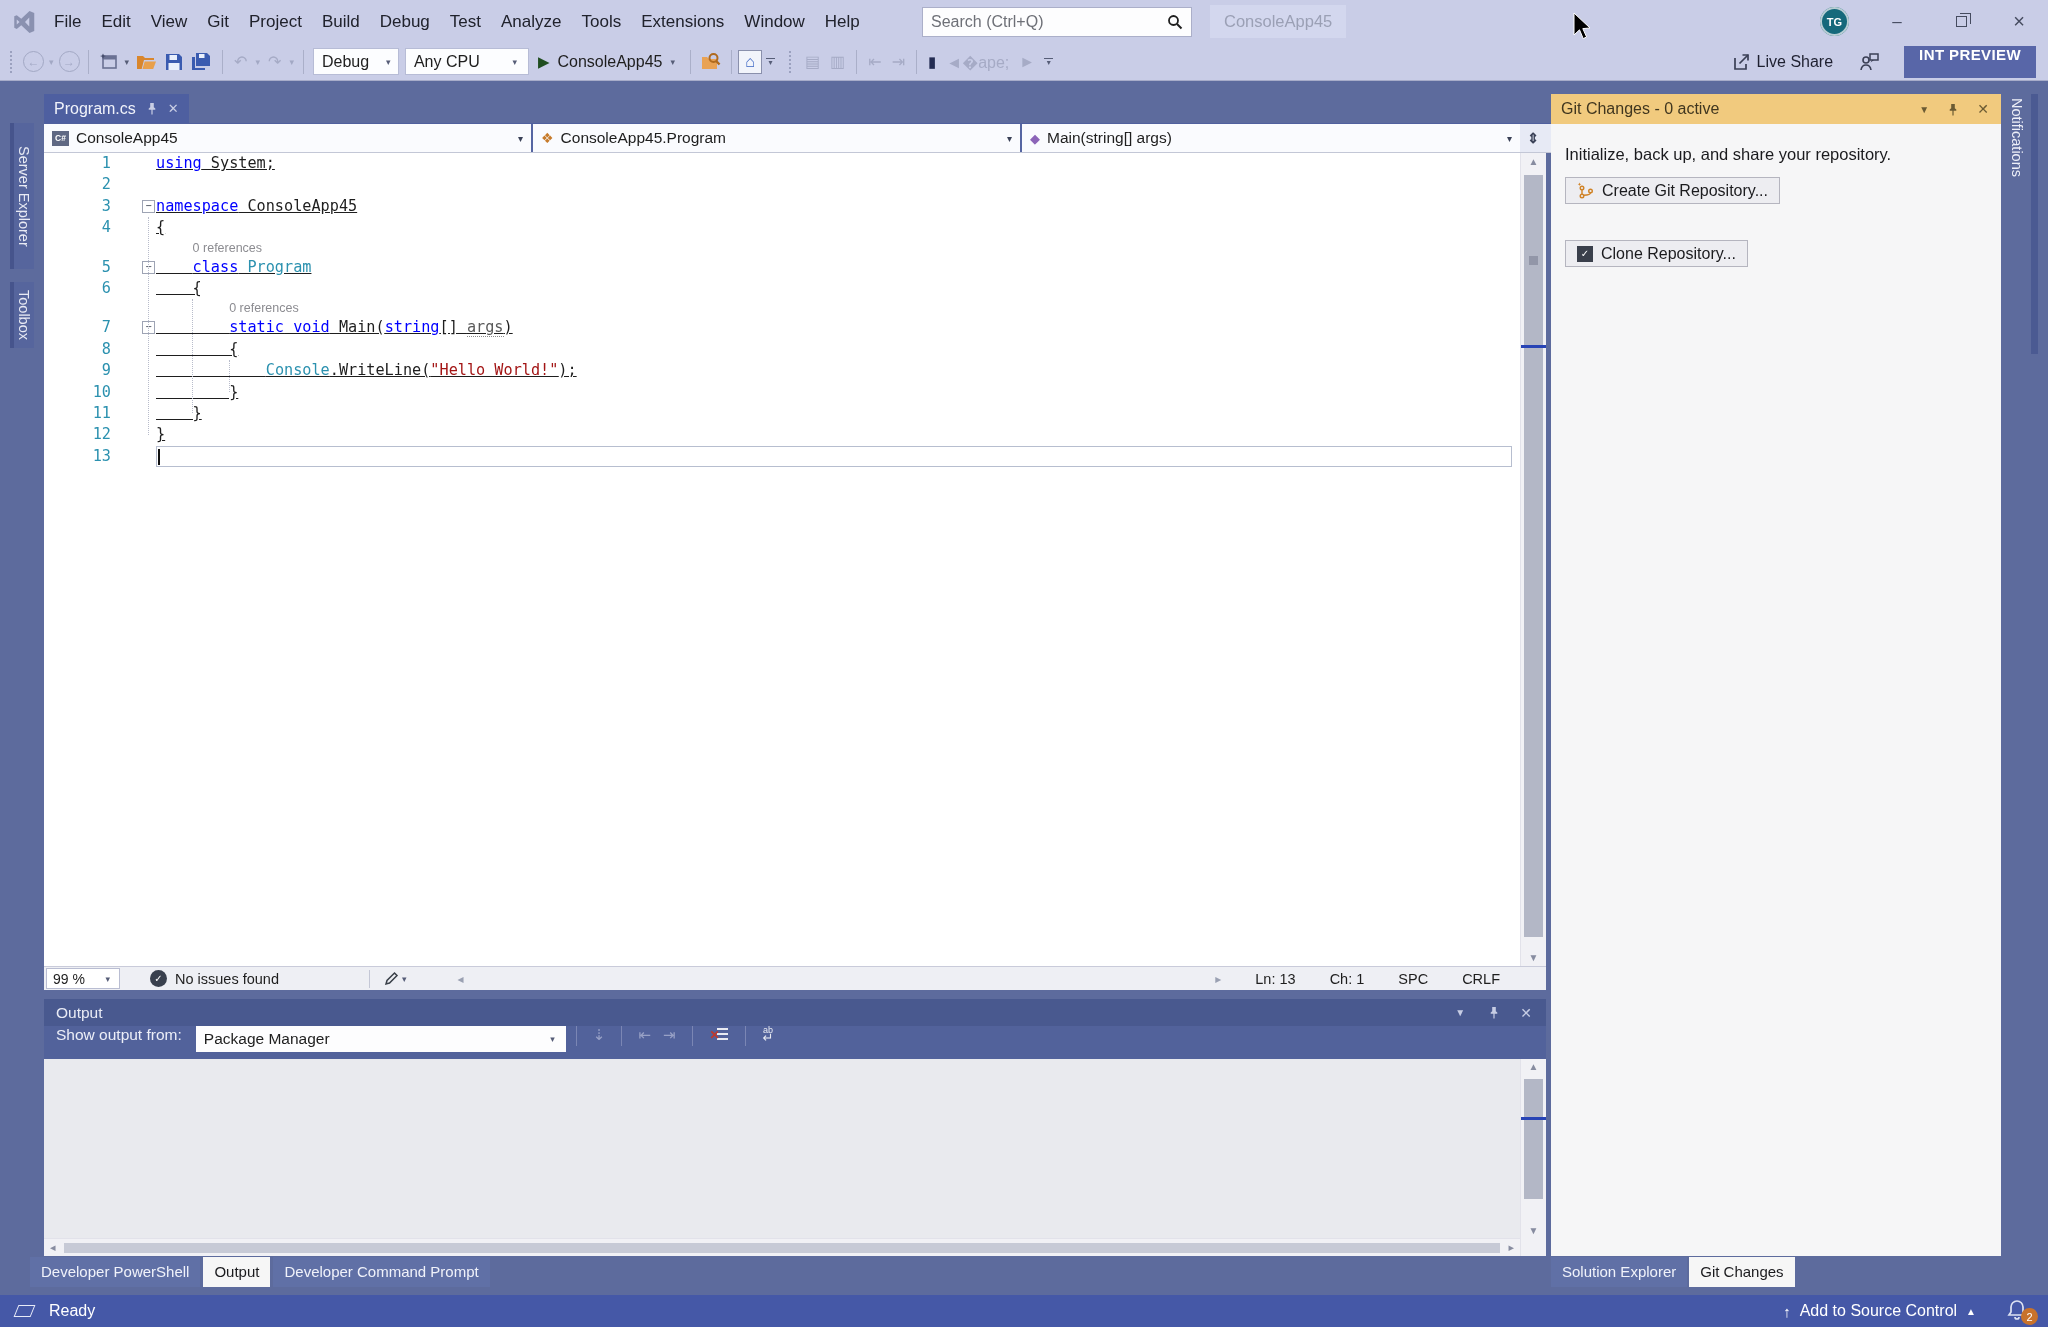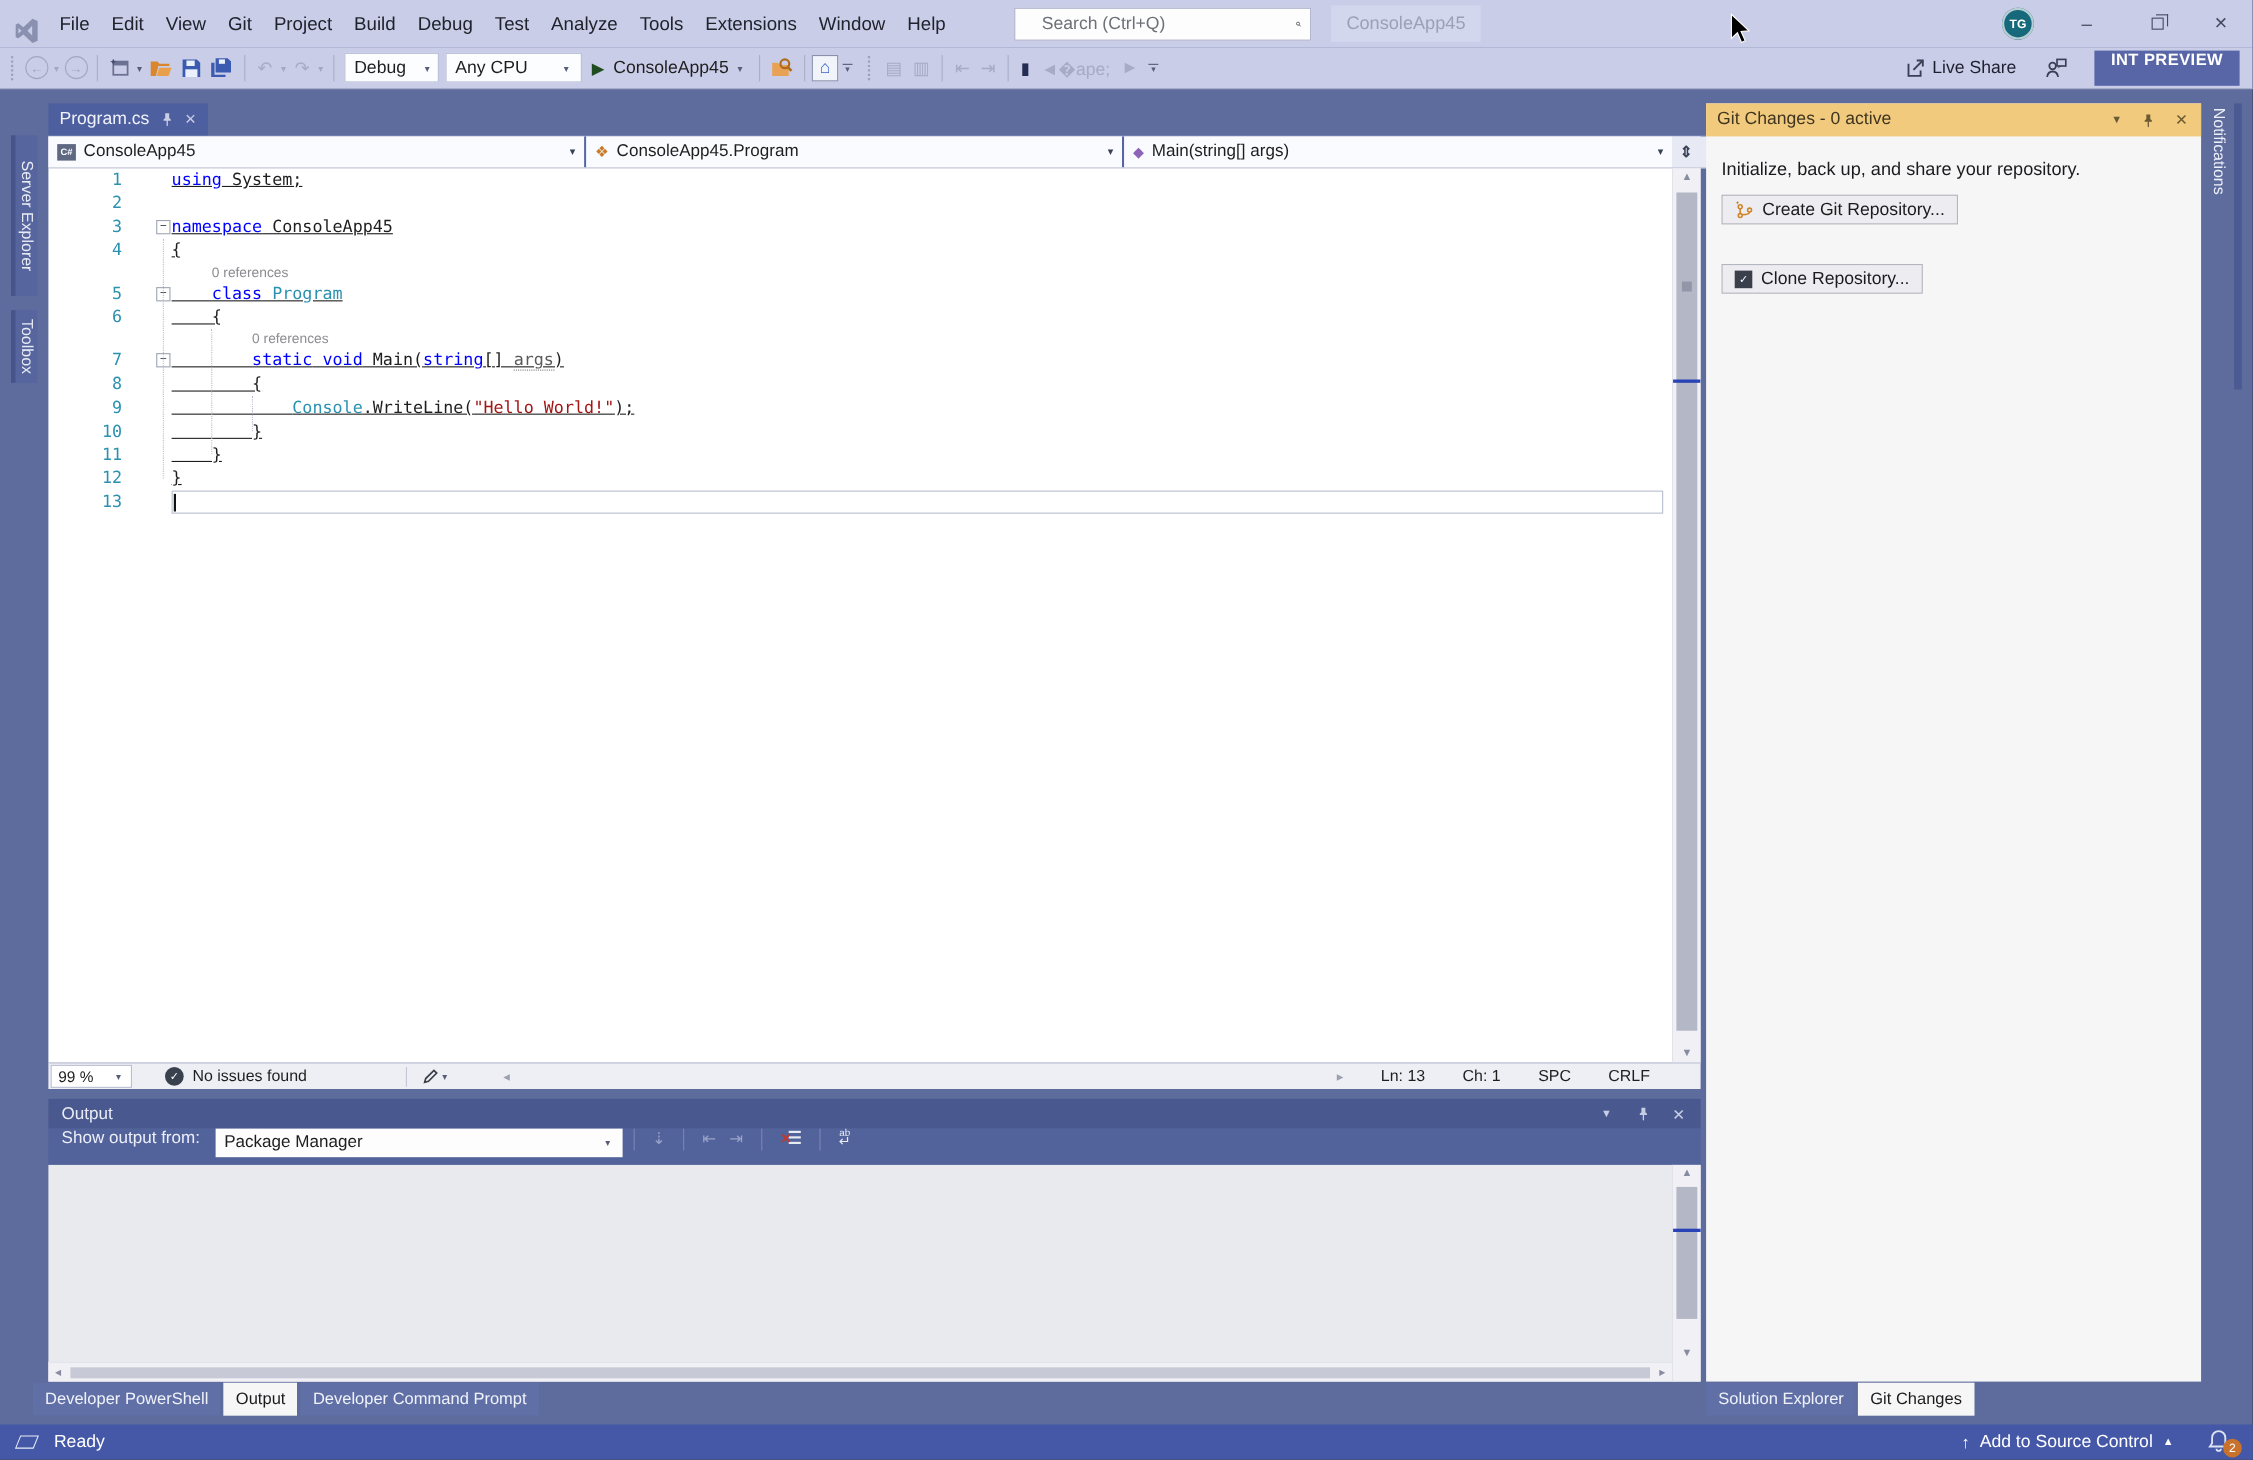--- a/index.html
+++ b/index.html
@@ -8,26 +8,26 @@
     --editor-bg:#FFFFFF; --output-bg:#E9EAEE; --keyword:#0000FF; --type-name:#2B91AF;
     --string-literal:#A31515; --line-number:#2B91AF; --codelens:#8C8C91;
     --avatar-bg:#15697B; --badge-bg:#C8722B;
   }
   *{margin:0;padding:0;box-sizing:border-box;}
   html,body{background:#2b2b33;}
   body{font-family:"Liberation Sans",sans-serif;}
   .screen{position:relative;width:2048px;height:1327px;background:var(--chrome-bg);overflow:hidden;}
 
   
-  .titlebar{position:absolute;left:0;top:0;width:2048px;height:43px;background:var(--titlebar-bg);display:flex;align-items:flex-end;}
+  .titlebar{position:absolute;left:0;top:0;width:2048px;height:43px;background:var(--titlebar-bg);display:flex;align-items:center;}
   .vs-logo{width:30px;height:30px;margin-left:8px;flex:0 0 auto;}
   .menus{display:flex;align-items:center;margin-left:6px;}
   .menu-item{padding:0 10px;font-size:17px;color:#20222C;line-height:43px;cursor:default;}
   .search-box{position:absolute;left:922px;top:7px;width:270px;height:30px;background:#FDFDFE;border:1px solid #ABAFC9;display:flex;align-items:center;}
-  .search-box input{flex:1;border:none;outline:none;background:transparent;font-family:"Liberation Sans",sans-serif;font-size:16px;color:#444;padding:0 24px;}
+  .search-box input{flex:1;border:none;outline:none;background:transparent;font-family:"Liberation Sans",sans-serif;font-size:16px;color:#444;padding:0 8px;}
   .search-box input::placeholder{color:#6E7077;opacity:1;}
   .search-glyph{margin-right:8px;}
   .win-title{position:absolute;left:1210px;top:5px;height:33px;padding:0 14px;background:#D3D7EE;color:#9BA0B5;font-size:16.5px;line-height:33px;}
   .avatar{position:absolute;left:1820px;top:7px;width:29px;height:29px;border-radius:50%;background:var(--avatar-bg);color:#fff;font-size:11px;font-weight:bold;display:flex;align-items:center;justify-content:center;box-shadow:0 0 0 2px #b9cdd4 inset;}
   .win-btn{position:absolute;top:0;height:43px;width:34px;display:flex;align-items:center;justify-content:center;color:#454B5F;font-size:17px;}
   .wb-min{left:1880px;} .wb-restore{left:1944px;} .wb-close{left:2002px;font-size:20px;}
   .restore-glyph{width:11px;height:11px;border:1px solid #454B5F;position:relative;}
   .restore-glyph::before{content:"";position:absolute;top:-4px;left:3px;width:10px;height:10px;border-top:1px solid #454B5F;border-right:1px solid #454B5F;}
   .mouse-cursor{position:absolute;left:1572px;top:12px;z-index:999;}
 

